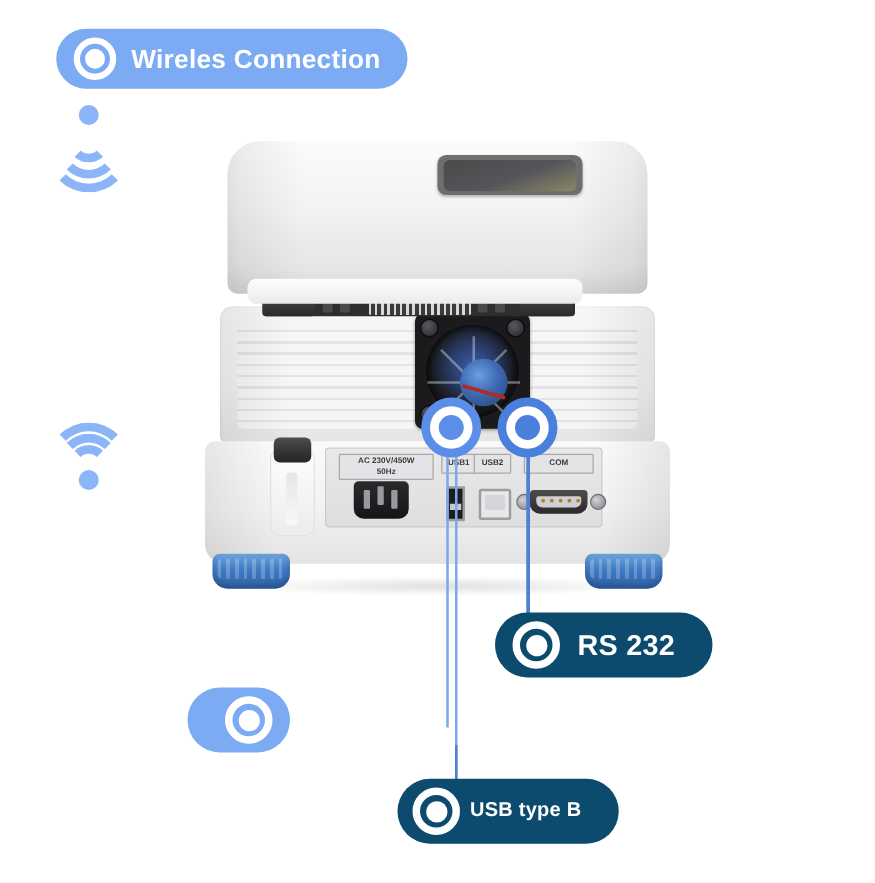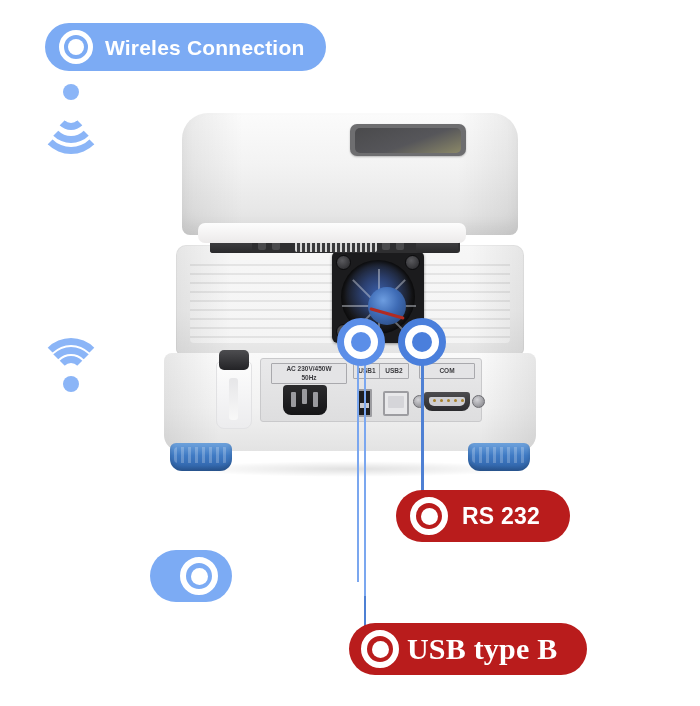--- a/index.html
+++ b/index.html
@@ -19,21 +19,21 @@
     display:flex;align-items:center;
     height:48px;
     border-radius:26px;
     color:#fff;
     font-weight:bold;
     letter-spacing:.2px;
     white-space:nowrap;
     z-index:40;
   }
   .pill.light{background:#7cabf4;}
-  .pill.dark{background:#b91c1c;}
+  .pill.dark{background:#0c4a6e;}
   .pill .ring{flex:0 0 auto;}
   .pill .ptxt{line-height:1;}
 
   
   .ring{
     width:34px;height:34px;border-radius:50%;
     border:5px solid #fff;
     box-sizing:border-box;
     display:flex;align-items:center;justify-content:center;
   }
@@ -405,20 +405,20 @@
       </span>
     <span class="ptxt">RS 232</span>
   </div>
 
   <div class="pill light" style="left:150px;top:550px;padding:0 14px 0 30px;gap:12px;font-size:23px;height:52px;border-radius:28px;">
     <span class="ring" style="width:38px;height:38px;border-width:6px;">
         <i style="width:17px;height:17px;"></i>
       </span>
   </div>
 
-  <div class="pill dark" style="left:349px;top:623px;padding:0 30px 0 12px;gap:8px;font-size:30px;height:52px;border-radius:28px;font-family:Liberation Serif, serif;">
+  <div class="pill dark" style="left:318px;top:623px;padding:0 30px 0 12px;gap:8px;font-size:16px;height:52px;border-radius:28px;">
     <span class="ring" style="width:38px;height:38px;border-width:6px;">
         <i style="width:17px;height:17px;"></i>
       </span>
     <span class="ptxt">USB type B</span>
   </div>
 
 </div>
 
 </body></html>

